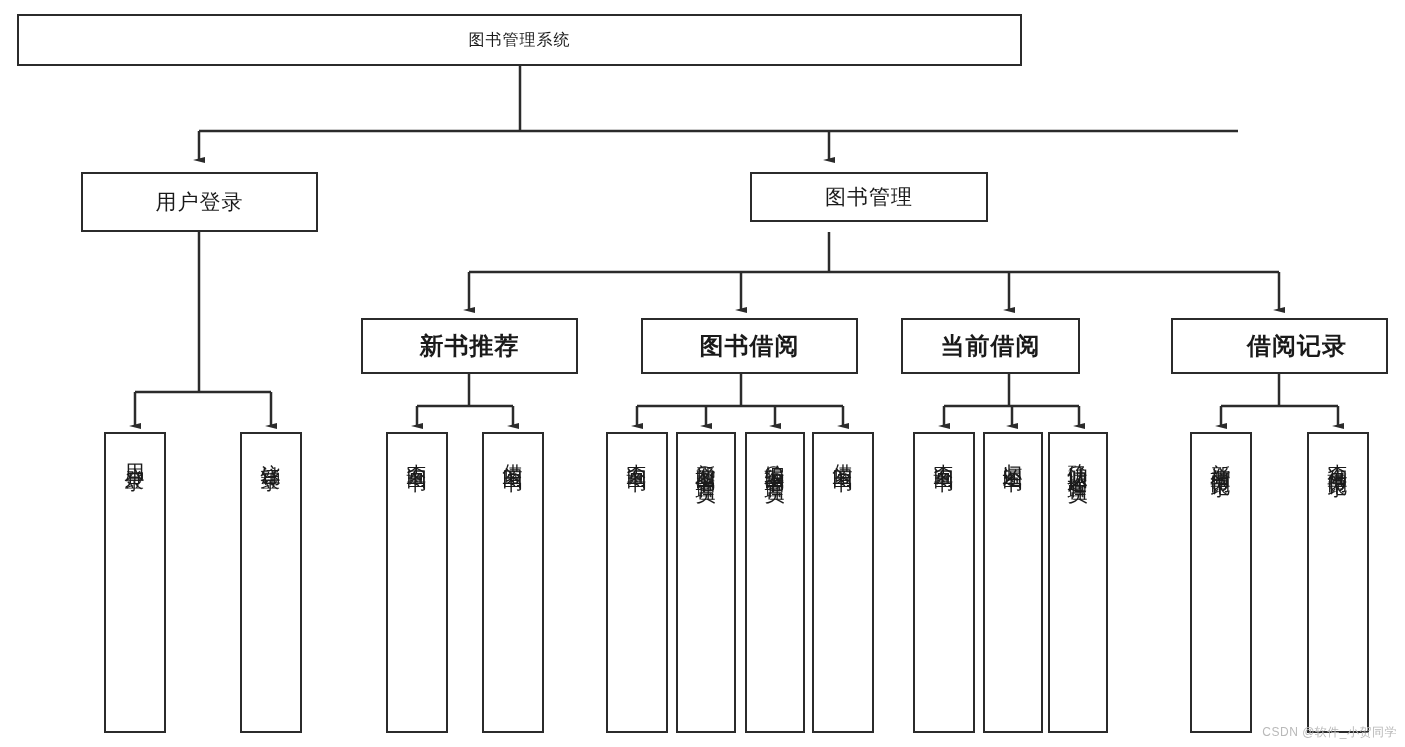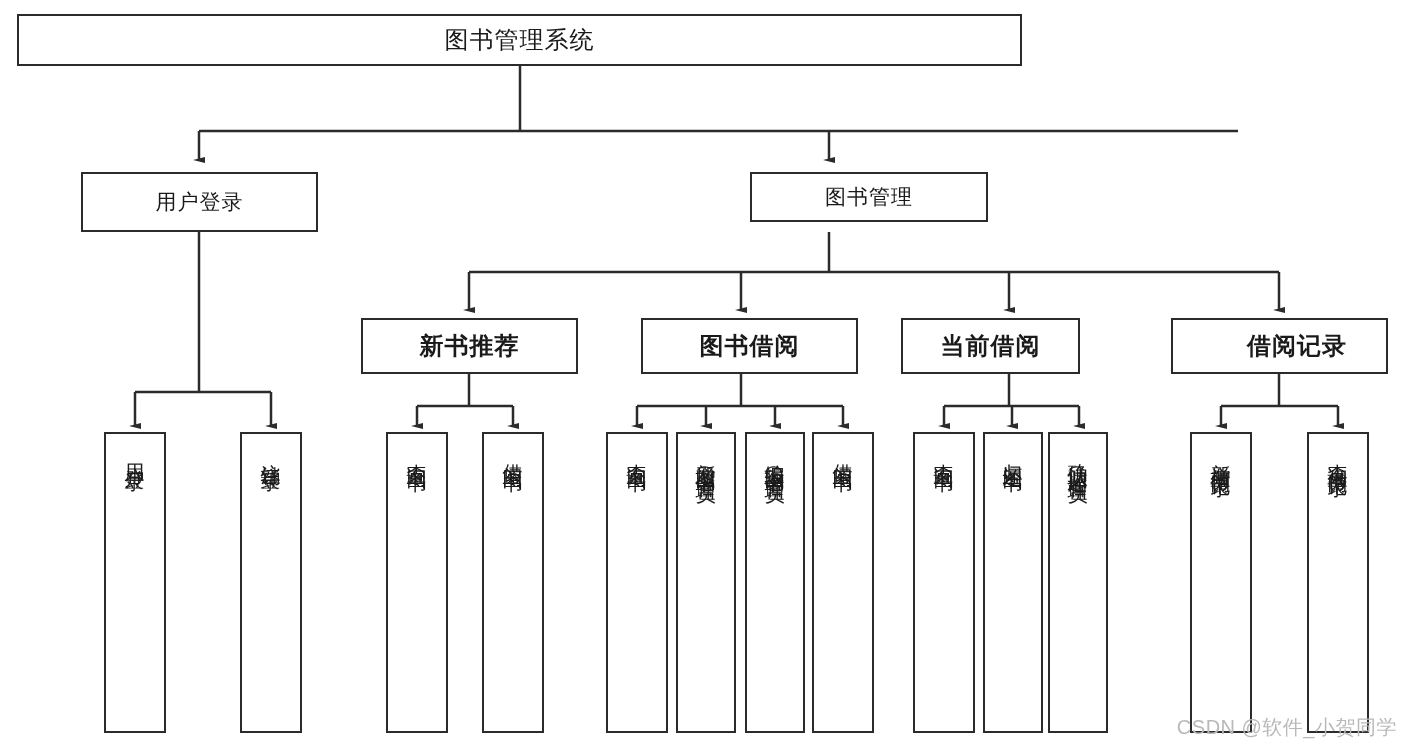--- a/index.html
+++ b/index.html
@@ -51,28 +51,28 @@
   }
   .node.vertical .label {
     writing-mode: vertical-rl;
     text-orientation: upright;
     font-size: 20px;
     letter-spacing: 3px;
     line-height: 1;
     white-space: nowrap;
     text-align: left;
   }
-  .node.root .label { font-size: 24px; }
+  .node.root .label { font-size: 16px; }
   .node.level2 .label { font-size: 24px; font-weight: bold; }
 
   .watermark {
     position: absolute;
     right: 8px;
     bottom: 6px;
-    font-size: 20px;
+    font-size: 12px;
     color: #b9b9b9;
     letter-spacing: 0.5px;
     z-index: 5;
     white-space: nowrap;
   }
 </style>
 </head>
 <body>
 
 <div id="canvas">

